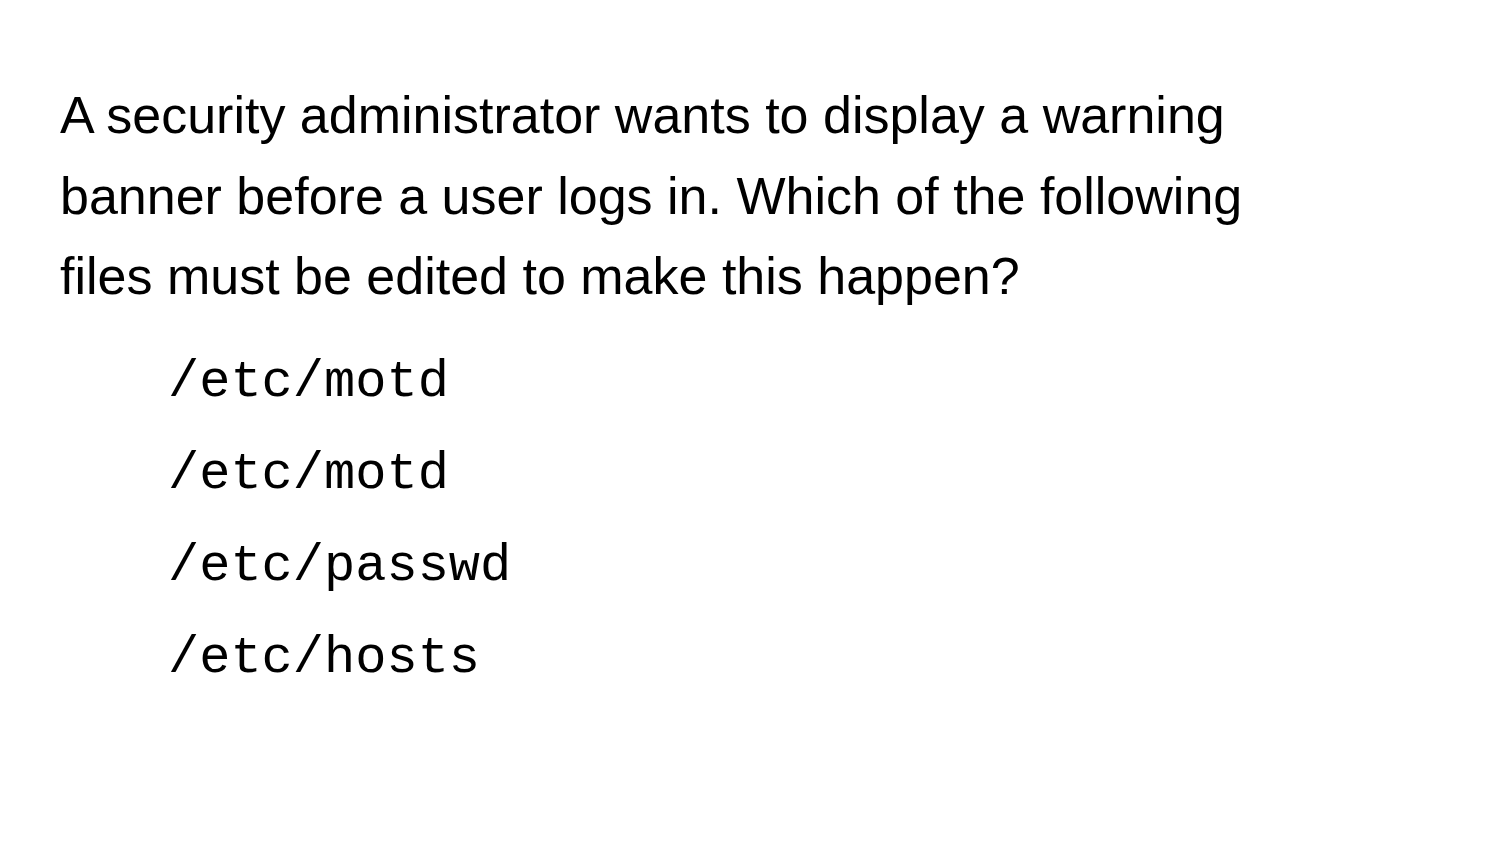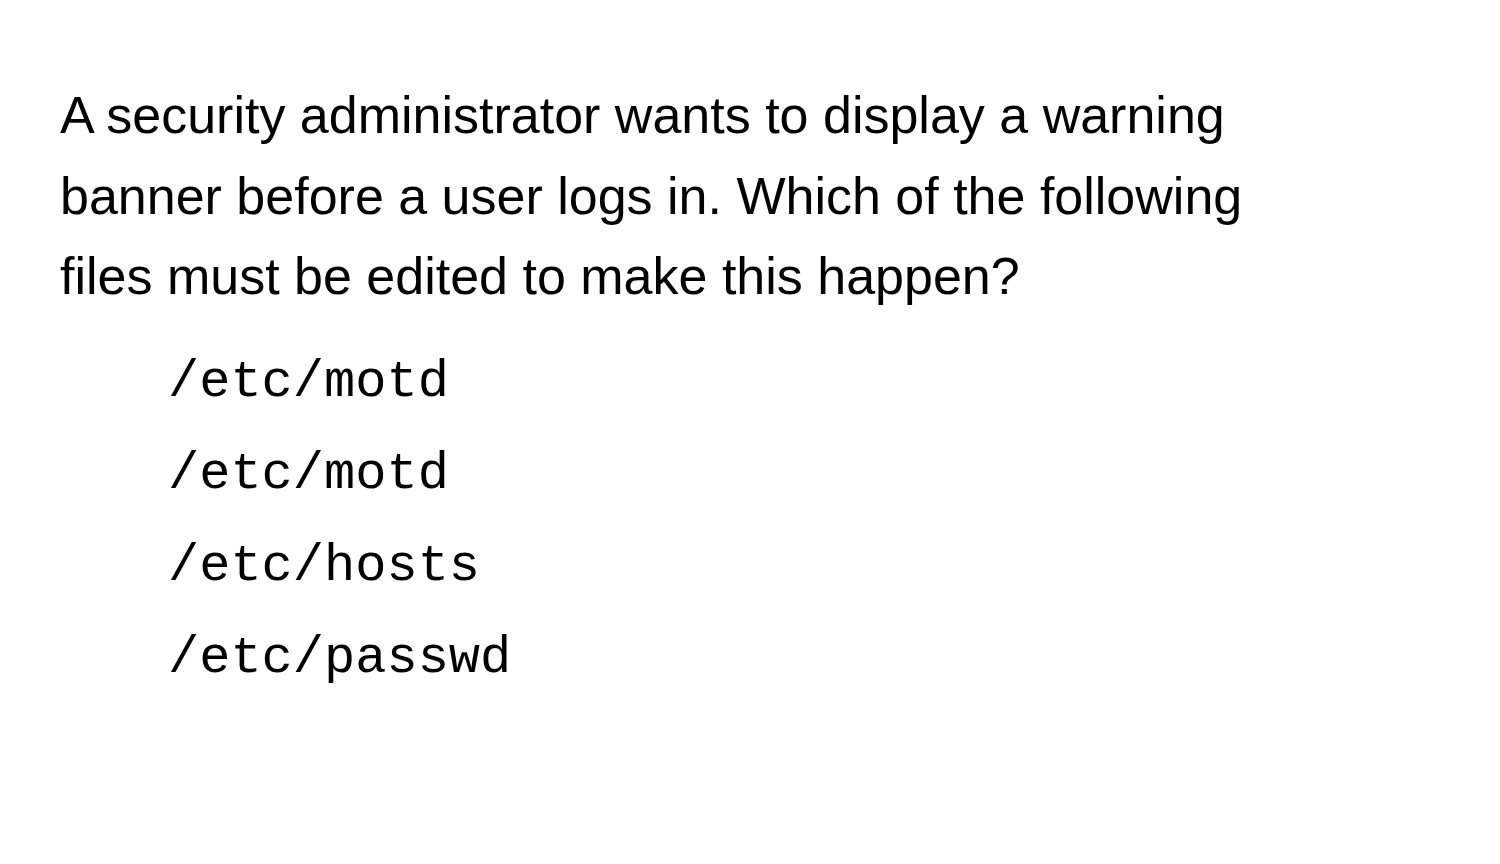--- a/index.html
+++ b/index.html
@@ -36,16 +36,16 @@
   }
 </style>
 </head>
 <body>
 
 <div class="slide">
   <div class="question">A security administrator wants to display a warning banner before a user logs in. Which of the following files must be edited to make this happen?</div>
   <div class="options">
     <div class="option">/etc/motd</div>
     <div class="option">/etc/motd</div>
+    <div class="option">/etc/passwd</div>
     <div class="option">/etc/hosts</div>
-    <div class="option">/etc/passwd</div>
   </div>
 </div>
 
 </body></html>

